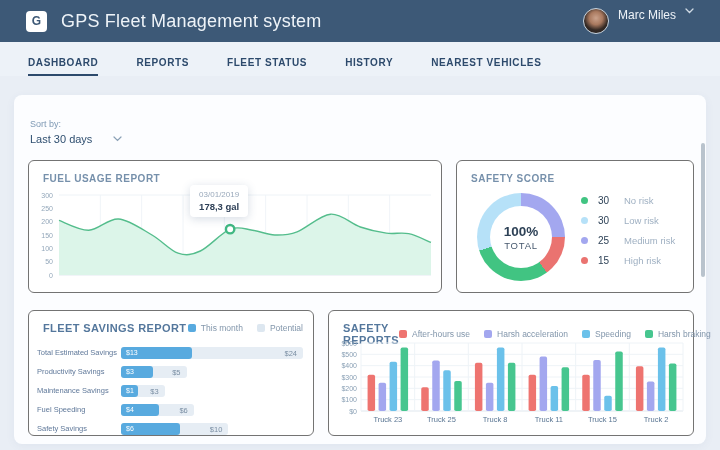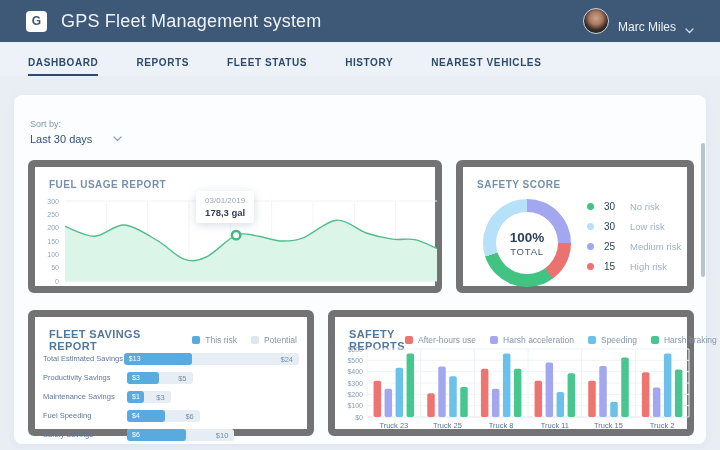--- a/index.html
+++ b/index.html
@@ -6,21 +6,21 @@
   html,body { width:720px; height:450px; }
   body { font-family:"Liberation Sans","DejaVu Sans",sans-serif; background:#e9eef5; overflow:hidden; }
   .page { position:relative; width:720px; height:450px; background:#e9eef5; }
 
   
   .topbar { position:absolute; left:0; top:0; width:720px; height:42px; background:#3d5977;
             display:flex; align-items:center; padding:0 26px; }
   .logo { width:21px; height:21px; background:#fff; border-radius:4px; display:flex; align-items:center;
           justify-content:center; font-weight:bold; font-size:12px; color:#3c5876; }
   .app-title { color:#eef3f8; font-size:18px; margin-left:14px; letter-spacing:.2px; }
-  .user { margin-left:auto; display:flex; align-items:flex-end; gap:9px; cursor:pointer; }
+  .user { margin-left:auto; display:flex; align-items:flex-start; gap:9px; cursor:pointer; }
   .avatar { width:26px; height:26px; border-radius:50%; border:1px solid #c9d4de;
             background:radial-gradient(circle at 50% 38%, #caa28c 0%, #a9795f 34%, #352a25 62%, #23201f 100%); }
   .user-name { color:#eef3f8; font-size:12px; }
   .chev { color:#cfdae4; }
 
   
   .mainnav { position:absolute; left:0; top:42px; width:720px; height:34px; background:#edf2f8;
              display:flex; align-items:flex-end; padding:0 0 0 28px; gap:38px; }
   .nav-item { font-size:10px; font-weight:600; letter-spacing:.6px; color:#2d4a6c; padding-bottom:8px; cursor:pointer; }
   .nav-item.active { font-weight:700; border-bottom:2px solid #2d4a6c; padding-bottom:6px; }
@@ -35,21 +35,21 @@
   
   .panel { position:absolute; left:14px; top:95px; width:692px; height:349px; background:#fcfdff;
            border-radius:8px; box-shadow:0 2px 10px rgba(60,90,130,.06); z-index:2; }
 
   .sortby { position:absolute; left:16px; top:24px; }
   .sort-label { font-size:9px; color:#7e99b4; margin-bottom:4px; }
   .sort-select { width:92px; display:flex; align-items:center; justify-content:space-between;
                  border-bottom:1px solid #ccd9e5; padding-bottom:20px; font-size:11px; color:#2f4f70; cursor:pointer; }
   .sort-select .chev { color:#8aa0b5; }
 
-  .card { position:absolute; background:#fff; border:7px solid #737373; border-radius:6px; padding:8px; }
+  .card { position:absolute; background:#fff; border:1px solid #737373; border-radius:6px; padding:8px; }
   .card h3 { font-size:10px; font-weight:600; letter-spacing:.5px; color:#7690ab; margin:4px 0 0 6px; }
   .card h4 { font-size:11px; font-weight:600; letter-spacing:.4px; color:#54779c; }
   .card-head { display:flex; align-items:center; justify-content:space-between; padding:3px 2px 0 6px; }
 
   .fuel-card { left:14px; top:65px; width:414px; height:133px; }
   .fuel-card svg { position:absolute; left:8px; top:26px; }
 
   .tooltip { position:absolute; background:#fff; border-radius:4px; box-shadow:0 2px 10px rgba(50,80,120,.2);
              padding:5px 9px; text-align:left; z-index:4; }
   .tt-date { font-size:8px; color:#9aa9bb; margin-bottom:2px; }
@@ -188,21 +188,21 @@
           </div>
         </div>
     </section>
 
     <section class="card savings-card">
       <div class="card-head">
         <h4>FLEET SAVINGS REPORT</h4>
         <div class="legend" id="savingsLegend">
             <span class="lg-item">
               <span class="lg-sq" style="background: rgb(88, 170, 223);"></span>
-              <span class="lg-lab">This risk</span>
+              <span class="lg-lab">This month</span>
             </span>
             <span class="lg-item">
               <span class="lg-sq" style="background: rgb(221, 231, 240);"></span>
               <span class="lg-lab">Potential</span>
             </span>
           </div>
       </div>
       <div class="srows" id="savingsRows">
           <div class="srow">
             <div class="srow-label">Total Estimated Savings</div>

